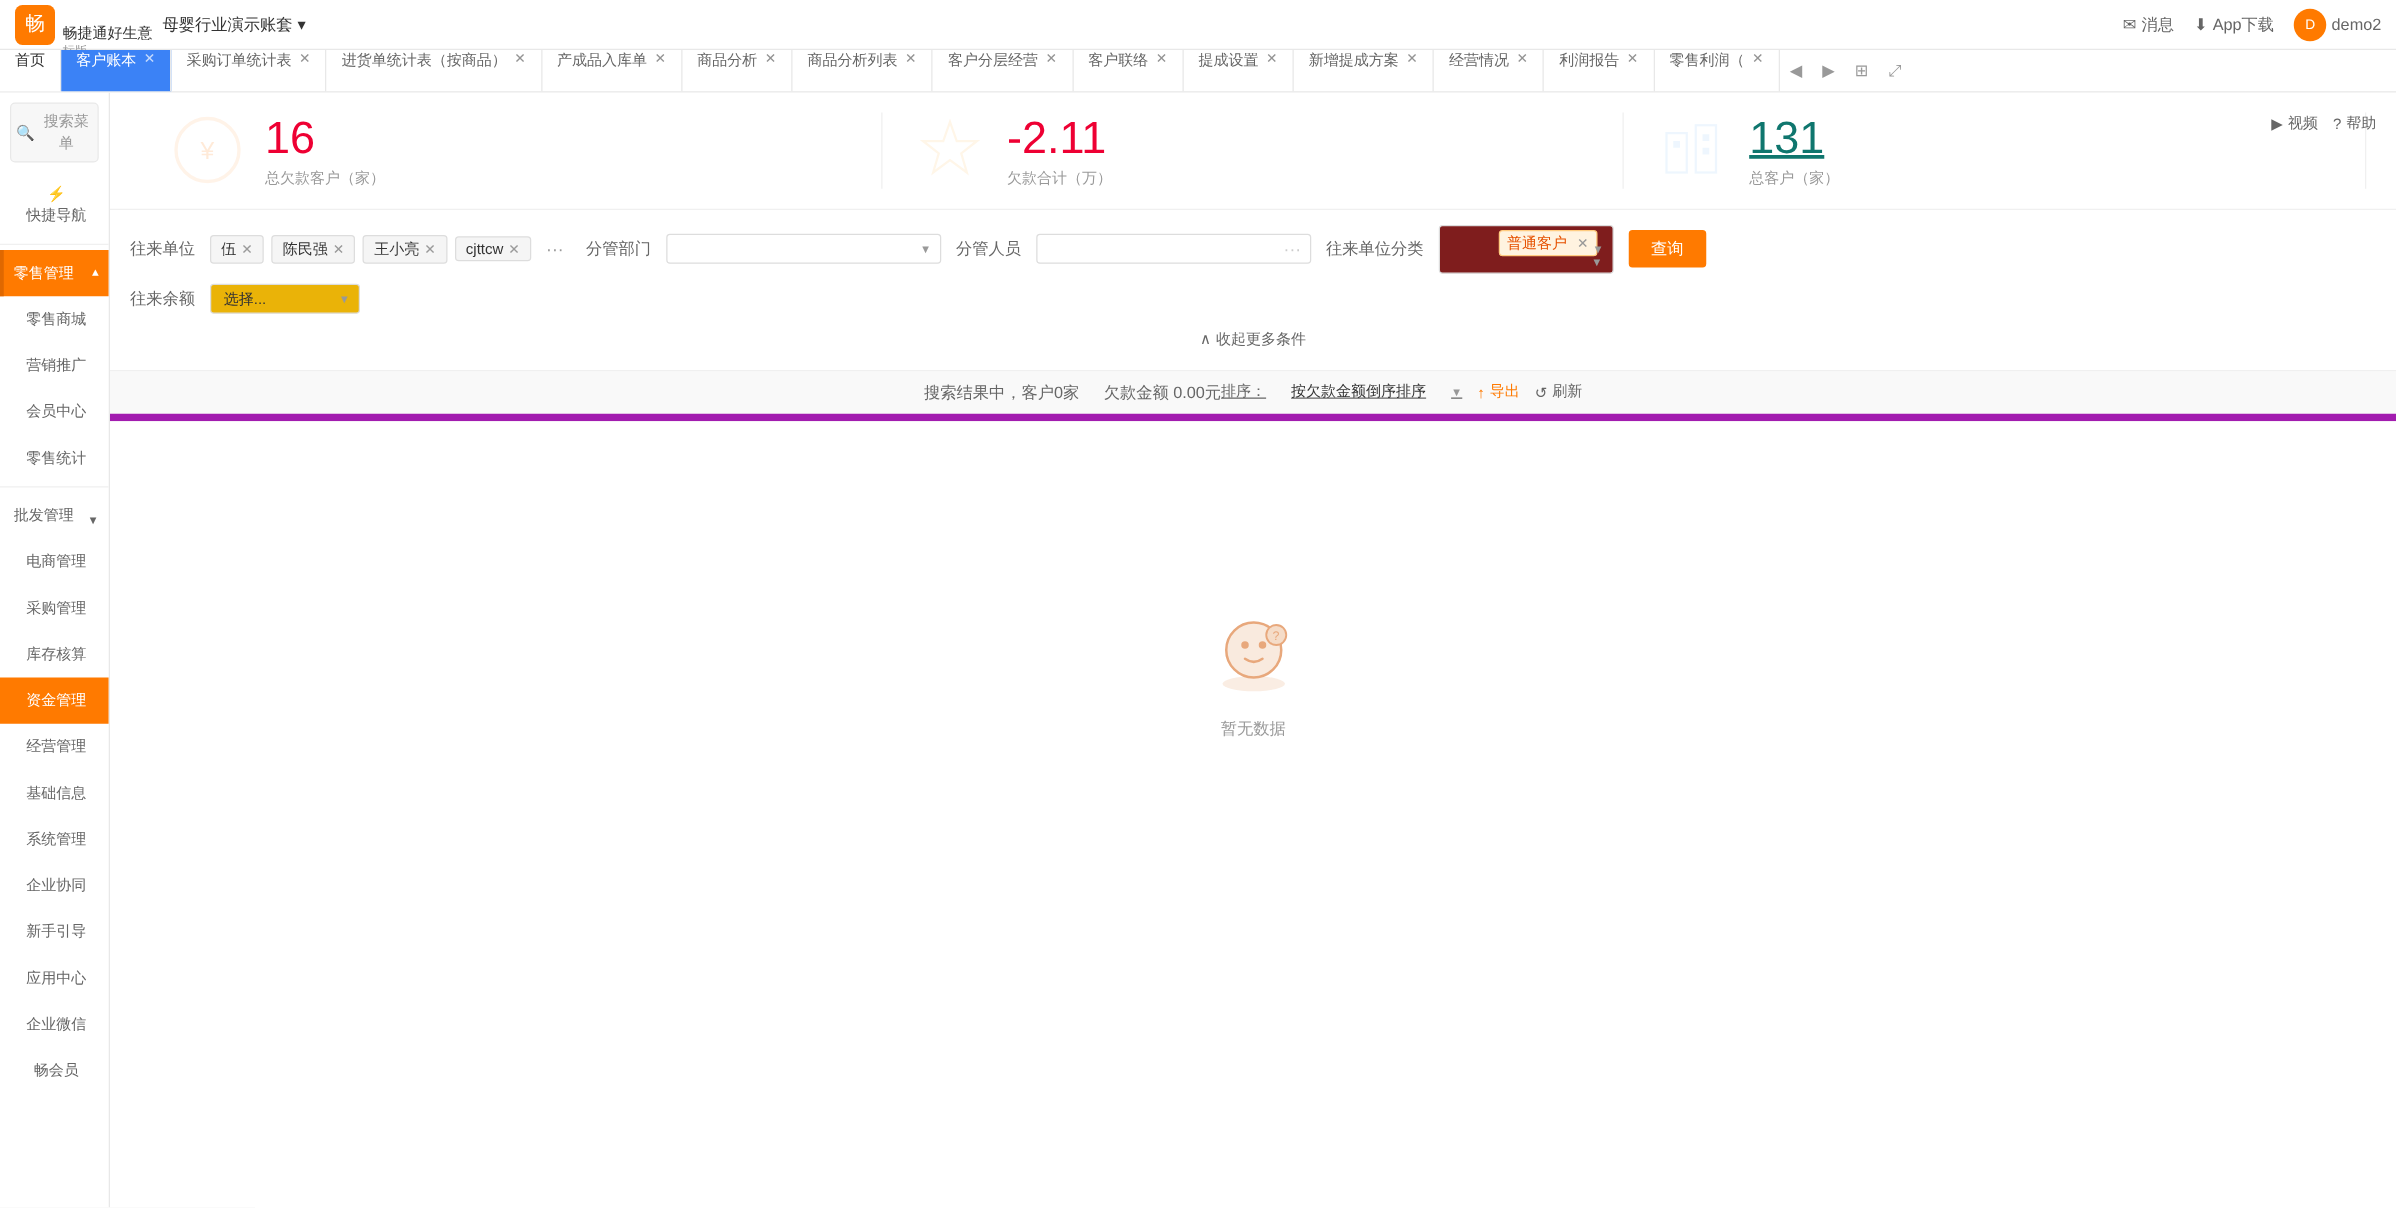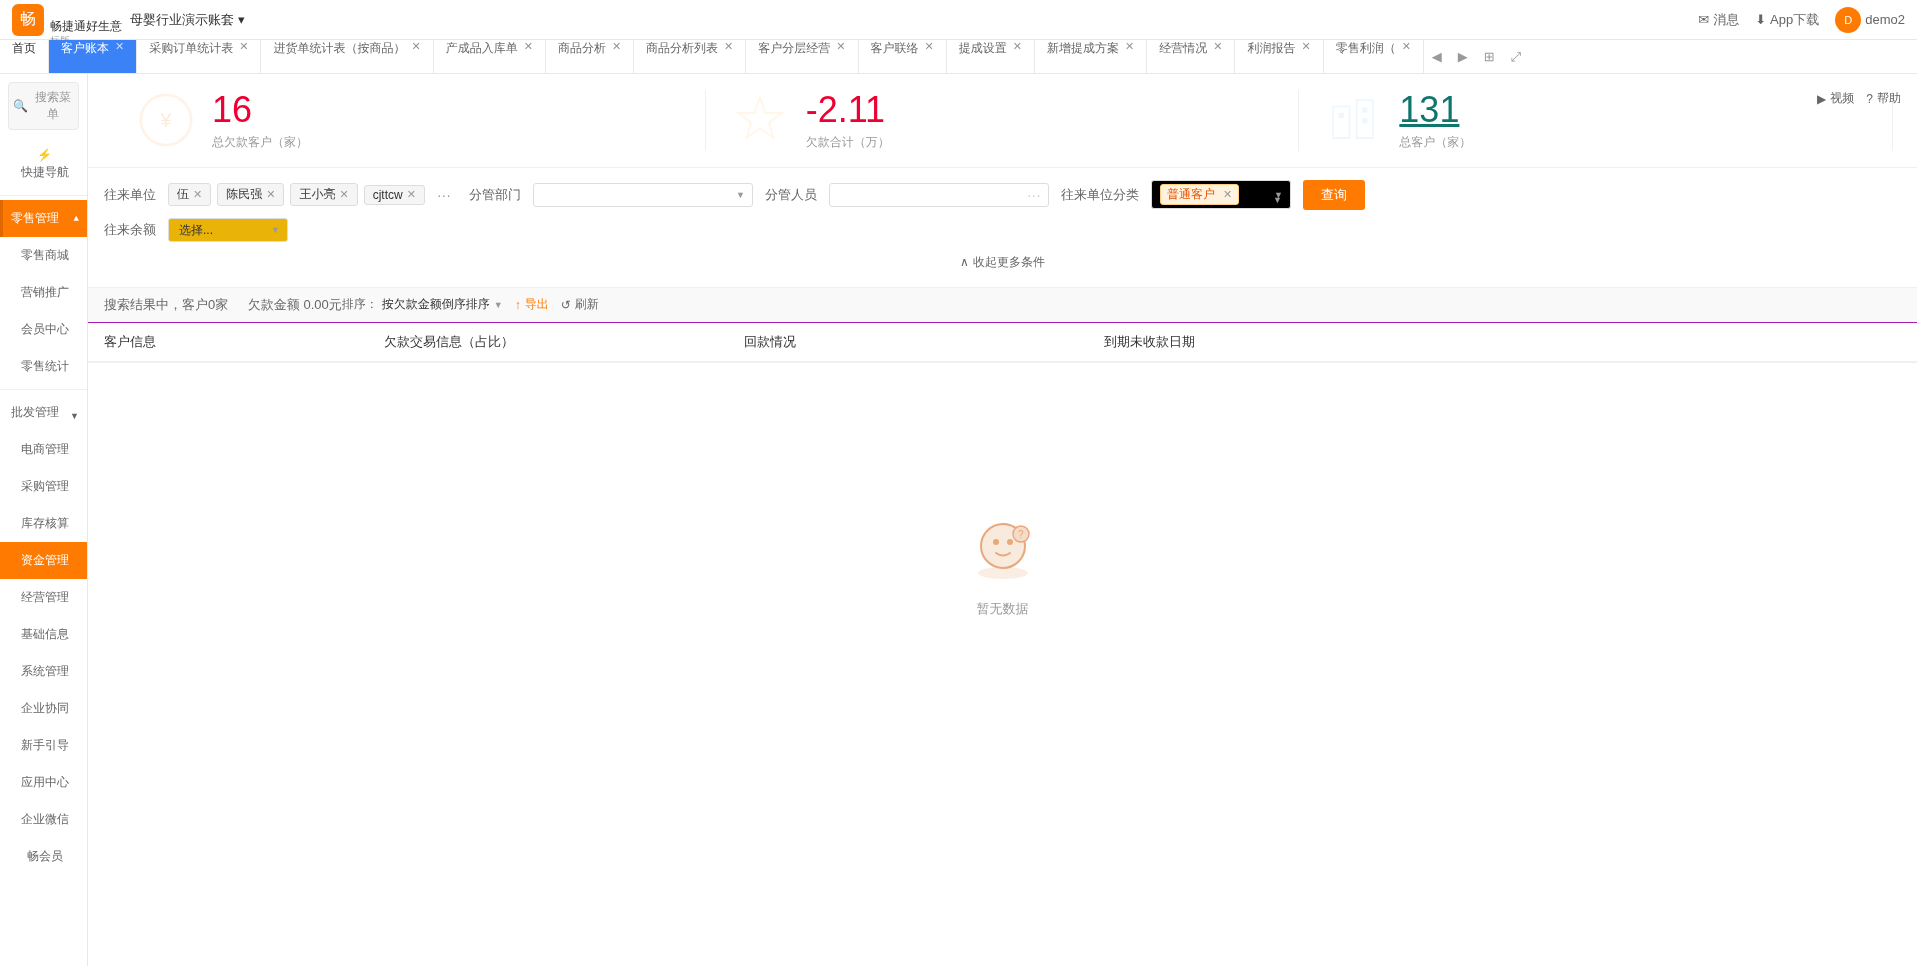--- a/index.html
+++ b/index.html
@@ -63,24 +63,24 @@
     .filter-more { color: #999; cursor: pointer; font-size: 14px; padding: 2px 6px; }
     .filter-input { border: 1px solid #ddd; border-radius: 3px; padding: 4px 10px; font-size: 12px; color: #333; outline: none; min-width: 160px; }
     .filter-dropdown { border: 1px solid #ddd; border-radius: 3px; padding: 4px 24px 4px 10px; font-size: 12px; color: #333; outline: none; background: #eab308; min-width: 160px; cursor: pointer; appearance: none; }
     .filter-dropdown-wrap { position: relative; display: inline-block; }
     .filter-dropdown-wrap::after { content: '▼'; font-size: 9px; position: absolute; right: 8px; top: 50%; transform: translateY(-50%); color: #999; pointer-events: none; }
     .filter-tag-orange { background: #fff3e0; border-color: #ffcc80; color: #e65100; }
     .query-btn { background: #ff7a00; color: white; border: none; border-radius: 3px; padding: 6px 18px; font-size: 13px; cursor: pointer; }
     .collapse-btn { display: flex; align-items: center; justify-content: center; gap: 4px; font-size: 12px; color: #666; cursor: pointer; padding: 4px 12px; }
 
     
-    .result-bar { background: #f9f9f9; padding: 8px 16px; display: flex; align-items: center; justify-content: flex-start; border-bottom: 1px solid #a21caf; }
+    .result-bar { background: #f9f9f9; padding: 8px 16px; display: flex; align-items: center; justify-content: center; border-bottom: 6px solid #a21caf; }
     .result-info { font-size: 13px; color: #666; }
     .result-actions { display: flex; align-items: center; gap: 12px; font-size: 12px; color: #666; }
-    .sort-select { display: flex; align-items: center; gap: 4px; }
+    .sort-select { display: flex; align-items: center; gap: 20px; text-decoration: underline; }
     .action-btn { display: flex; align-items: center; gap: 4px; cursor: pointer; color: #ff7a00; }
     .action-btn-refresh { color: #666; cursor: pointer; display: flex; align-items: center; gap: 4px; }
 
     
     .table-container { background: #fff; flex: 1; }
     .table-header { display: grid; grid-template-columns: 280px 360px 360px 1fr; padding: 10px 16px; border-bottom: 2px solid #f0f0f0; font-size: 13px; color: #333; font-weight: 500; }
     .table-body { min-height: 400px; display: flex; flex-direction: column; align-items: center; justify-content: center; }
     .empty-state { display: flex; flex-direction: column; align-items: center; gap: 12px; padding: 60px; }
     .empty-text { font-size: 13px; color: #999; }
 
@@ -343,21 +343,21 @@
         </div>
 
         <span class="filter-label">分管人员</span>
         <div style="position:relative;display:inline-block;">
           <input class="filter-input" type="text" placeholder="" style="width: 220px;">
           <span style="position:absolute;right:8px;top:50%;transform:translateY(-50%);color:#ccc;font-size:14px;">···</span>
         </div>
 
         <span class="filter-label">往来单位分类</span>
         <div class="filter-dropdown-wrap">
-          <div style="display:flex;align-items:flex-end;border:1px solid #ddd;border-radius:3px;padding:3px 8px;background:#000000;min-width:140px;">
+          <div style="display:flex;align-items:flex-end;border:1px solid #ddd;border-radius:3px;padding:3px 8px;background:#7f1d1d;min-width:140px;flex-direction:column;">
             <span class="filter-tag filter-tag-orange" style="margin:0 4px 0 0;padding:1px 6px;">
               <span>普通客户</span>
               <span class="tag-x" style="margin-left:4px;">✕</span>
             </span>
             <span style="color:#999;font-size:9px;margin-left:auto;">▼</span>
           </div>
         </div>
         <button class="query-btn">查询</button>
       </div>
       <div class="filter-row">
@@ -392,26 +392,20 @@
           <span>导出</span>
         </div>
         <div class="action-btn-refresh">
           <span>↺</span>
           <span>刷新</span>
         </div>
       </div>
     </div>
 
     <div class="table-container">
-      <div class="table-header">
-        <div>客户信息</div>
-        <div>欠款交易信息（占比）</div>
-        <div>回款情况</div>
-        <div>到期未收款日期</div>
-      </div>
       <div class="table-body">
         <div class="empty-state">
           <div class="empty-illustration">
             <svg viewBox="0 0 80 80" xmlns="http://www.w3.org/2000/svg">
               <ellipse cx="40" cy="65" rx="25" ry="6" fill="#f5dcc8" opacity="0.5"></ellipse>
               <circle cx="40" cy="38" r="22" fill="#f5dcc8" opacity="0.6"></circle>
               <circle cx="40" cy="38" r="22" fill="none" stroke="#e8a87c" stroke-width="2"></circle>
               <circle cx="33" cy="34" r="3" fill="#e8a87c"></circle>
               <circle cx="47" cy="34" r="3" fill="#e8a87c"></circle>
               <path d="M33 45 Q40 50 47 45" stroke="#e8a87c" stroke-width="2" fill="none" stroke-linecap="round"></path>

